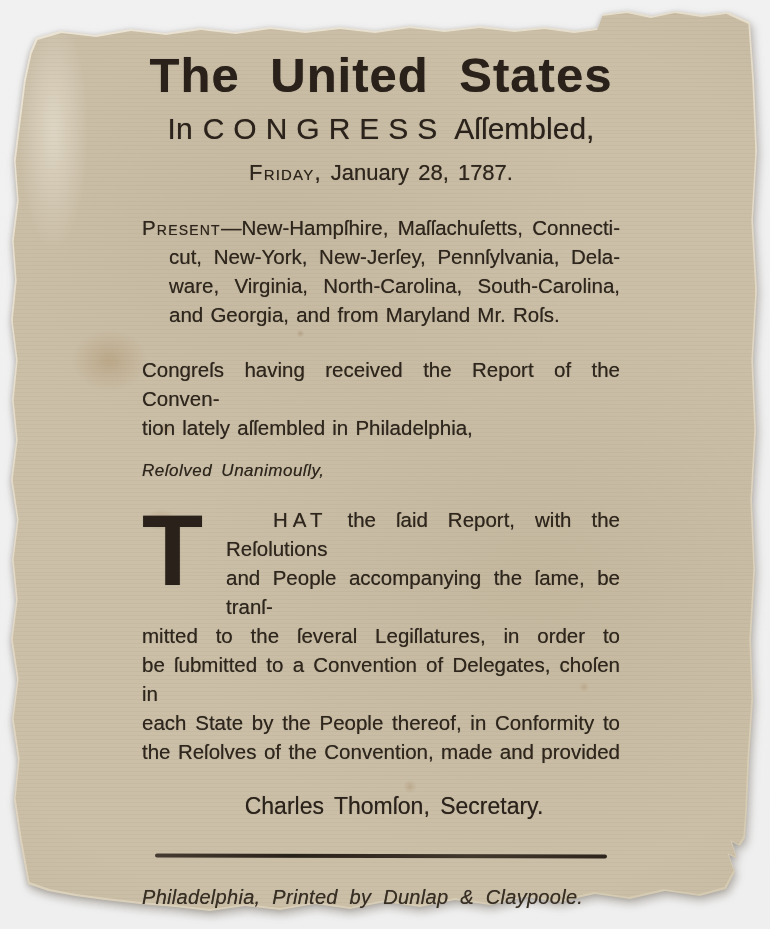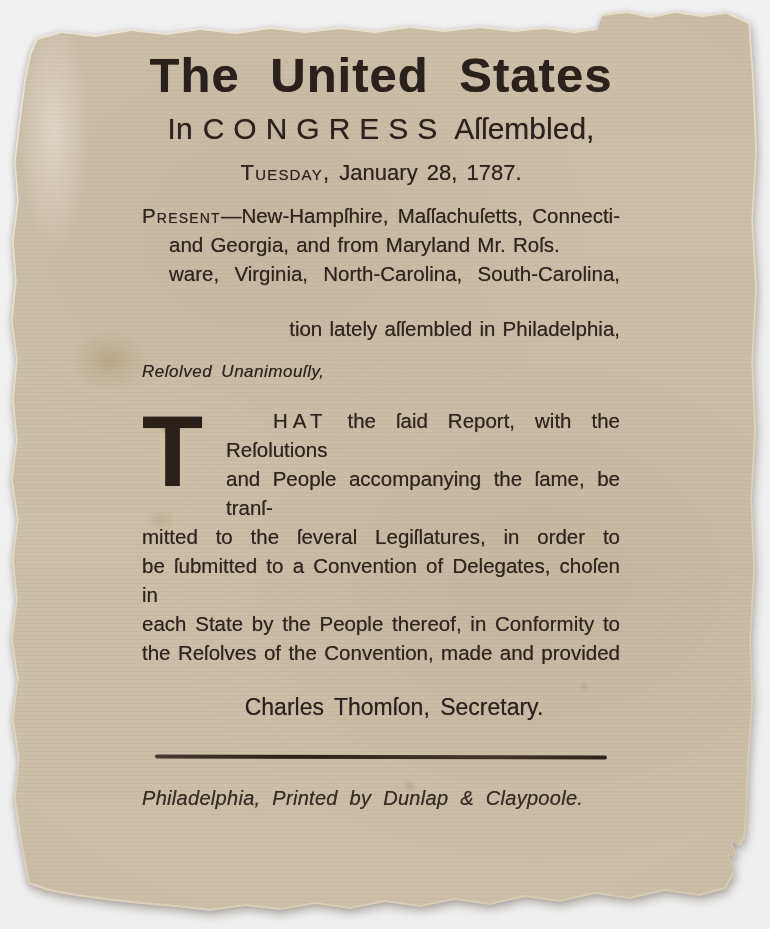--- a/index.html
+++ b/index.html
@@ -87,26 +87,26 @@
   .congress-caps { letter-spacing: 9px; margin: 0 8px 12px 10px; }
   .dateline {
     margin-top: 13px;
     font-size: 22px;
     line-height: 26px;
     text-align: center;
     word-spacing: 3px;
   }
   .sc { font-variant: small-caps; letter-spacing: 1.2px; }
   .para { font-size: 20.5px; line-height: 29px; word-spacing: 1.5px; }
-  .present { margin-top: 15px; }
+  .present { margin-top: 27px; }
   .report { margin-top: 26px; }
   .line { display: block; }
   .justify { text-align: justify; text-align-last: justify; }
   .indent { padding-left: 27px; }
-  .centered { text-align: right; }
+  .centered { text-align: left; }
   .resolved {
     margin-top: 19px;
     font-style: italic;
     font-size: 17px;
     letter-spacing: 0.5px;
     word-spacing: 4px;
   }
   .that-para { margin-top: 24px; }
   .drop-cap {
     float: left;
@@ -157,31 +157,33 @@
     </div>
   </div>
 
   <div class="content">
 
     <h1 class="title">The United States</h1>
 
     <div class="congress-line"><span>In</span><span class="congress-caps">CONGRESS</span><span>Aſſembled,</span></div>
 
     <div class="dateline">
-      <span class="sc">Tuesday,</span>
+      <span class="sc">Friday,</span>
       <span>January 28, 1787.</span>
     </div>
 
     <div class="para present">
       <span class="line justify"><span class="sc">Present</span><span>—New-Hampſhire, Maſſachuſetts, Connecti-</span></span>
+      <span class="line justify indent">cut, New-York, New-Jerſey, Pennſylvania, Dela-</span>
+      <span class="line justify indent">ware, Virginia, North-Carolina, South-Carolina,</span>
       <span class="line indent">and Georgia, and from Maryland Mr. Roſs.</span>
-      <span class="line justify indent">ware, Virginia, North-Carolina, South-Carolina,</span>
     </div>
 
     <div class="para report">
+      <span class="line justify">Congreſs having received the Report of the Conven-</span>
       <span class="line centered">tion lately aſſembled in Philadelphia,</span>
     </div>
 
     <div class="resolved">Reſolved Unanimouſly,</div>
 
     <div class="para that-para">
       <span class="drop-cap">T</span>
       <span class="line justify"><span class="cap-rest">HAT</span> <span>the ſaid Report, with the Reſolutions</span></span>
       <span class="line justify">and People accompanying the ſame, be tranſ-</span>
       <span class="line justify">mitted to the ſeveral Legiſlatures, in order to</span>

